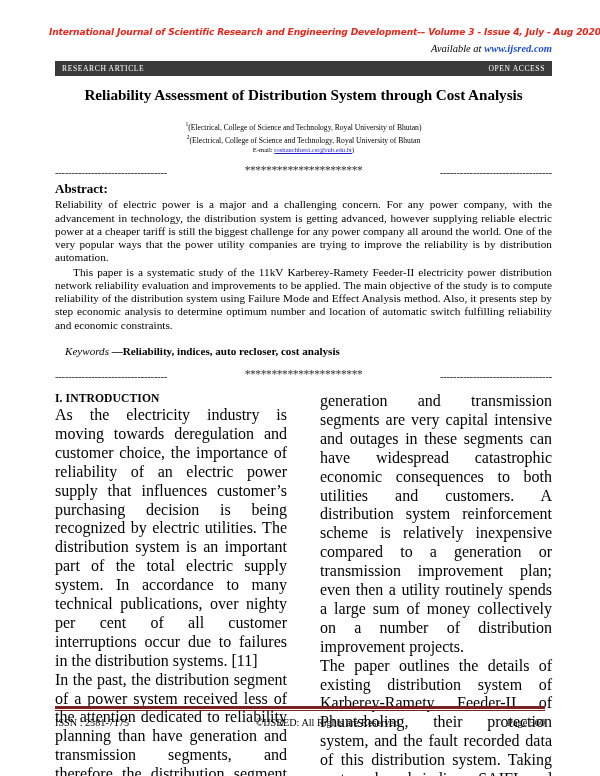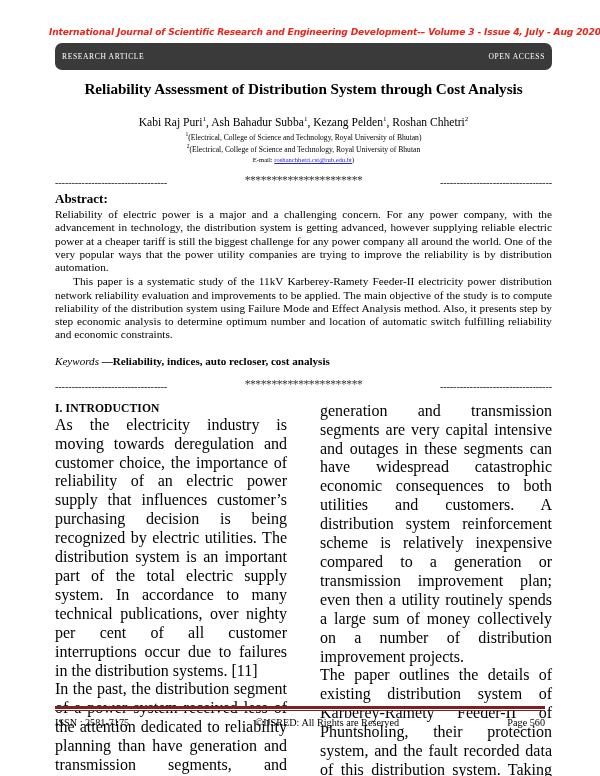--- a/index.html
+++ b/index.html
@@ -48,30 +48,29 @@
   .available-line .url {
     color: #1f4fd8;
     font-weight: bold;
     font-style: italic;
   }
 
   
   .article-bar {
     background: #3a3a3a;
     color: #ffffff;
-    height: 27px;
+    height: 15px;
     display: flex;
     align-items: center;
     justify-content: space-between;
     padding: 0 7px;
     box-sizing: border-box;
     font-size: 7.6px;
     letter-spacing: 0.6px;
     font-family: "Liberation Serif", serif;
-    border-radius: 7px;
   }
 
   
   .paper-title {
     text-align: center;
     font-size: 15.2px;
     font-weight: bold;
     line-height: 1.32;
     margin: 9px 14px 16px 14px;
     letter-spacing: -0.05px;
@@ -143,21 +142,21 @@
     line-height: 1.175;
     text-align: justify;
     text-justify: inter-word;
   }
   .abstract-body p.indent { text-indent: 18px; margin-top: 1px; }
 
   .keywords {
     margin-top: 13px;
     font-size: 11.1px;
   }
-  .keywords .kw-label { font-style: italic; }
+  .keywords .kw-label { font-style: italic; margin-left: 10px; }
   .keywords .kw-list { font-weight: bold; }
 
   .divider2 { margin-top: 12px; }
 
   
   .columns {
     display: flex;
     margin-top: 9px;
     gap: 33px;
   }
@@ -204,34 +203,31 @@
   }
   .footer-row .mid { margin-left: 18px; }
 </style>
 </head>
 <body>
 
 <div class="page">
 
   <div class="journal-header">International Journal of Scientific Research and Engineering Development-– Volume 3 - Issue 4, July - Aug 2020</div>
 
+  <div class="available-line">
+    <span>Available at </span><span class="url">www.ijsred.com</span>
+  </div>
 
   <div class="article-bar">
     <span>RESEARCH ARTICLE</span>
     <span>OPEN ACCESS</span>
   </div>
 
   <h1 class="paper-title">Reliability Assessment of Distribution System through Cost Analysis</h1>
 
-  <div class="authors">
-    <span>Kabi Raj Puri</span><sup>1</sup>,
-    <span>Ash Bahadur Subba</span><sup>1</sup>,
-    <span>Kezang Pelden</span><sup>1</sup>,
-    <span>Roshan Chhetri</span><sup>2</sup>
-  </div>
 
   <div class="affil">
     <sup>1</sup><span>(Electrical, College of Science and Technology, Royal University of Bhutan)</span>
   </div>
   <div class="affil">
     <sup>2</sup><span>(Electrical, College of Science and Technology, Royal University of Bhutan</span>
   </div>
 
   <div class="email-line">
     <span>E-mail: </span><span class="mail">roshanchhetri.cst@rub.edu.bt</span><span>)</span>

